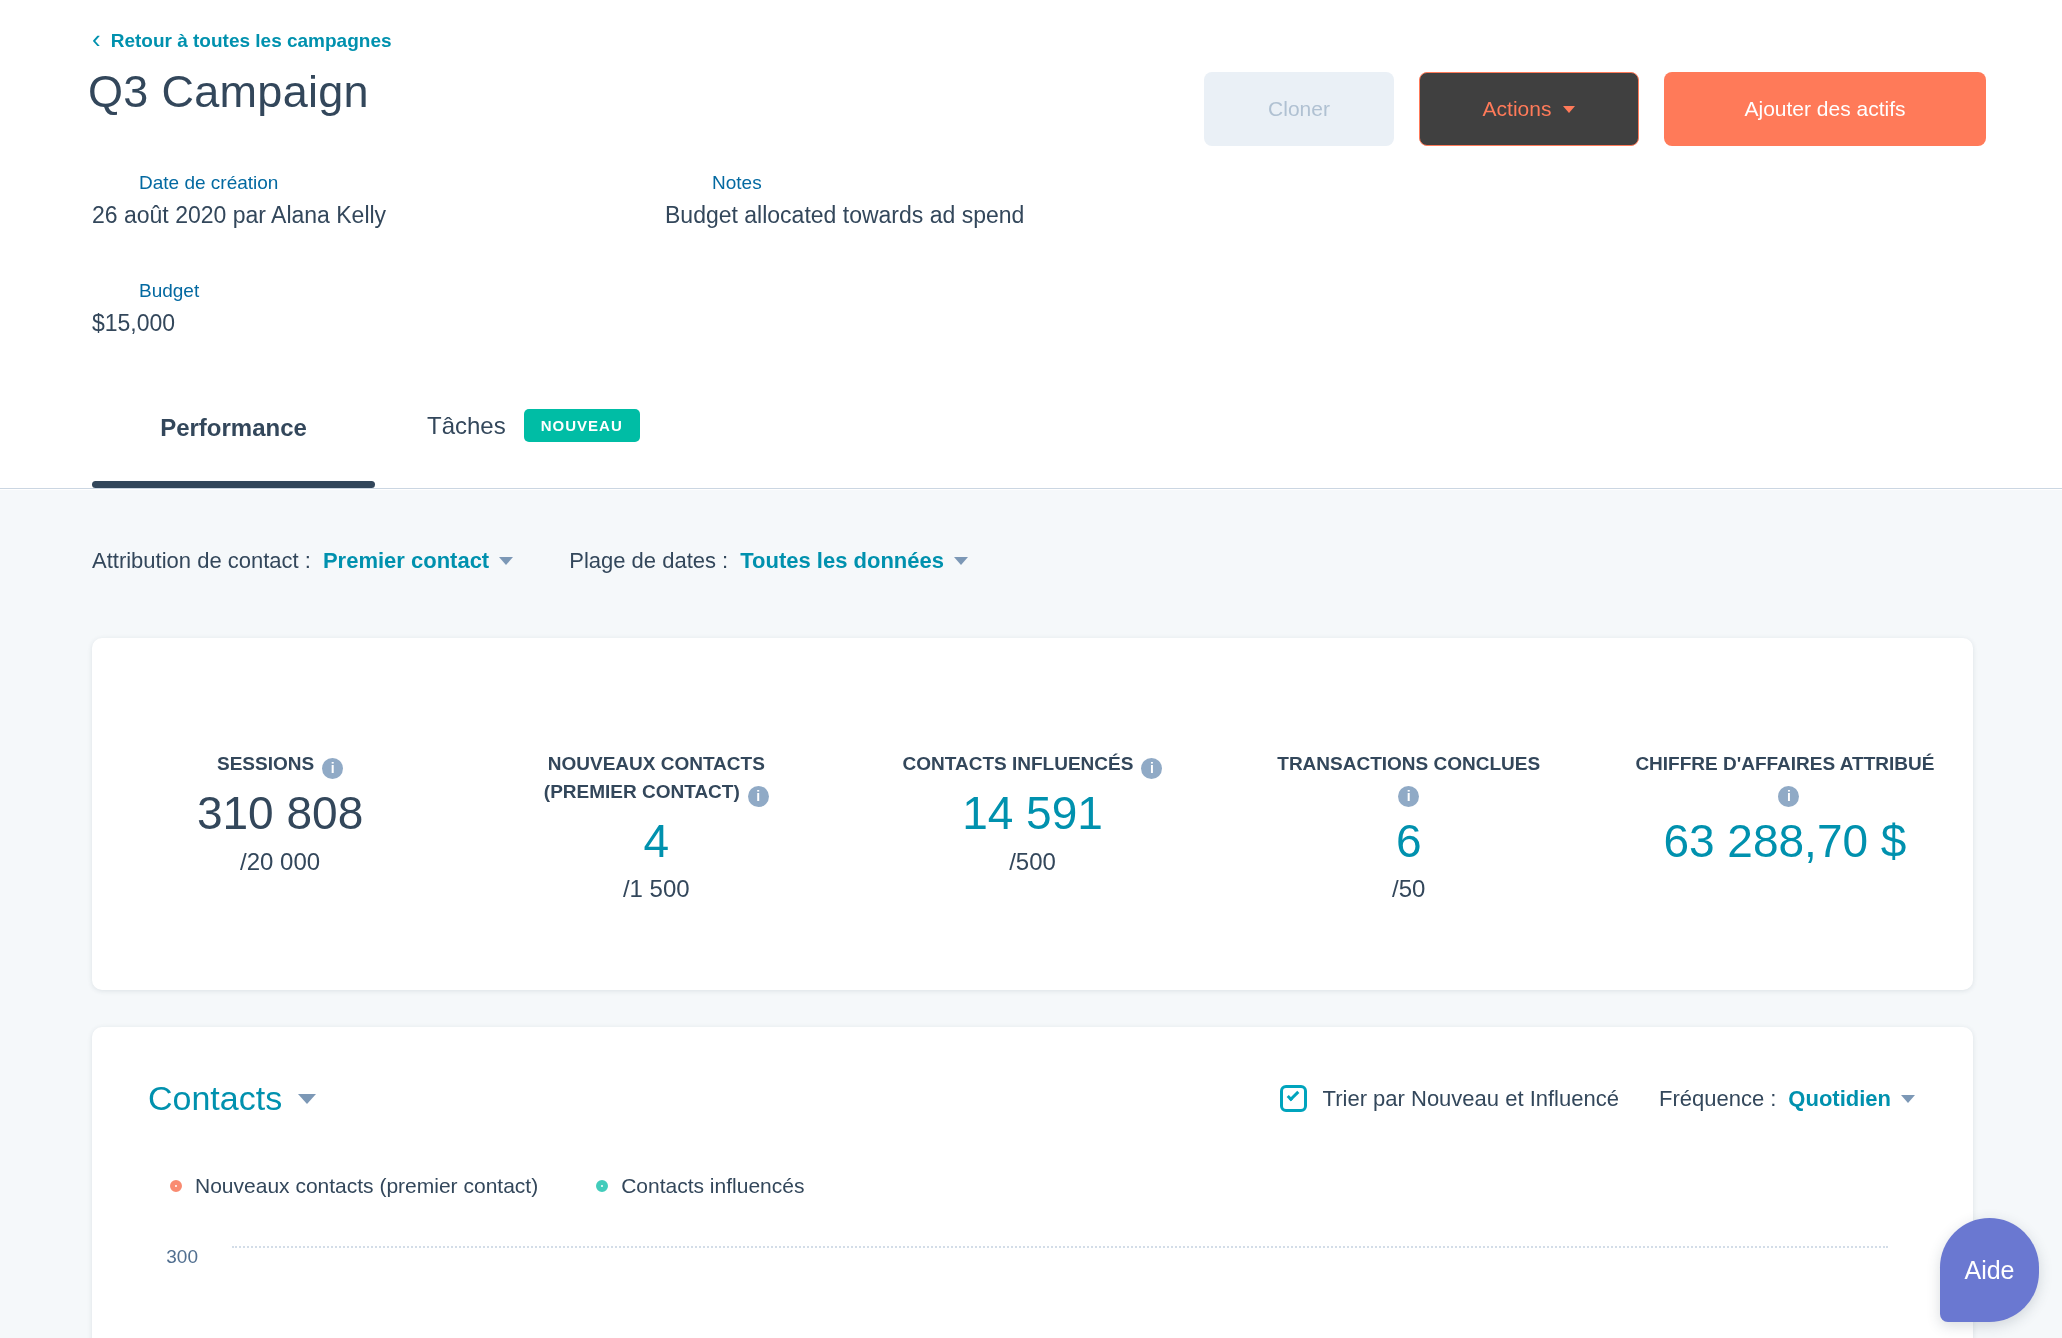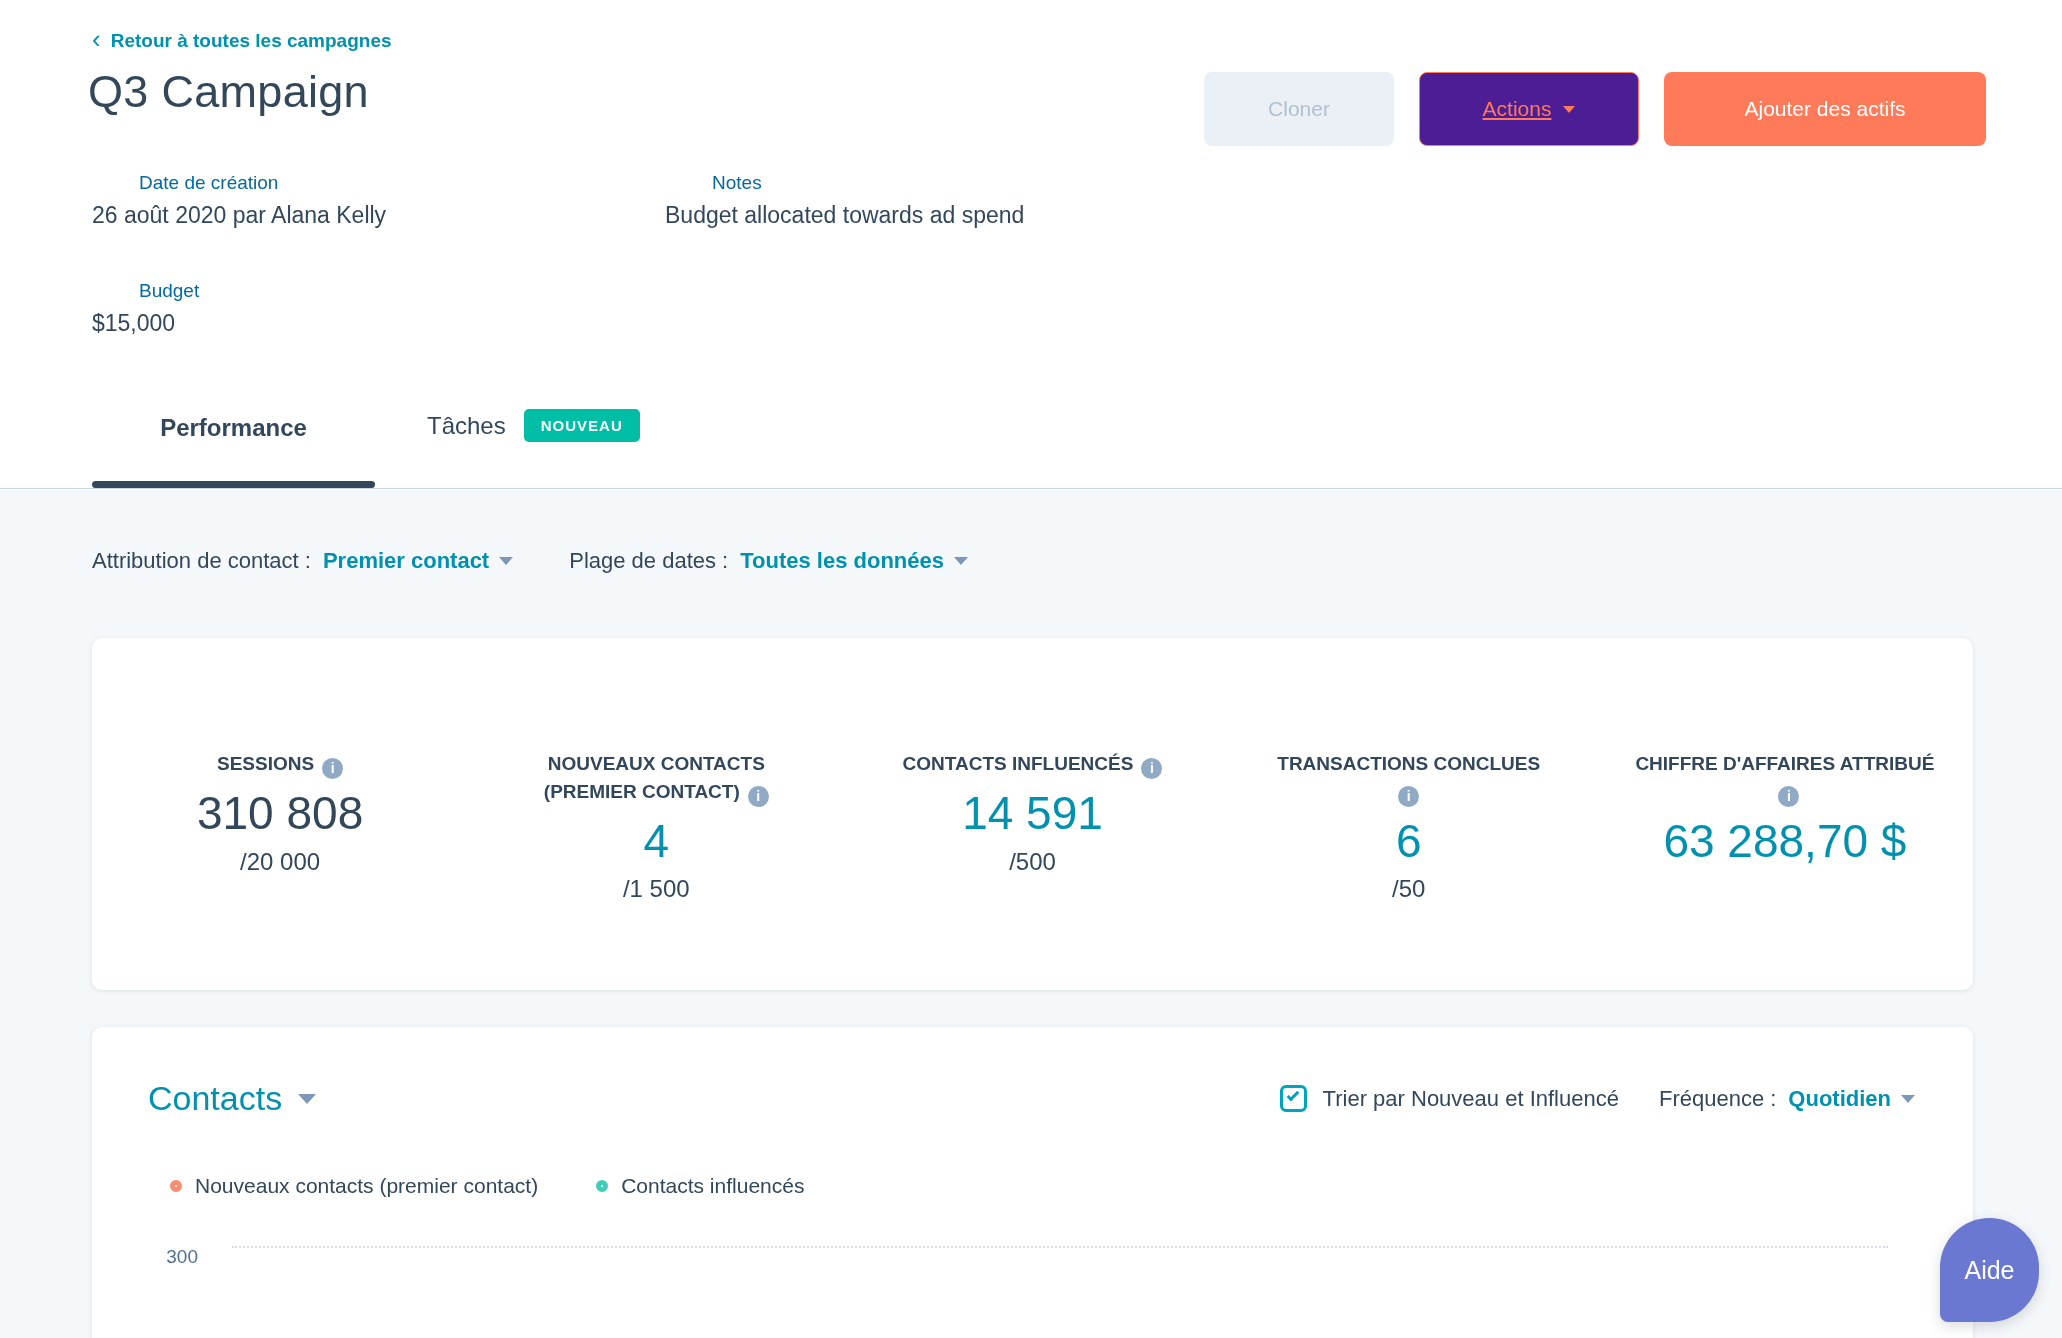--- a/index.html
+++ b/index.html
@@ -31,22 +31,22 @@
     position: absolute; right: 76px; top: 72px;
     display: flex; gap: 25px; align-items: center;
   }
   .btn {
     height: 74px; border-radius: 8px; font-size: 21px; font-weight: 500;
     display: flex; align-items: center; justify-content: center;
     font-family: inherit; cursor: pointer; border: none;
   }
   .btn-clone { width: 190px; background: #eaf0f6; color: #b0c1d2; cursor: default; }
   .btn-actions {
-    width: 220px; background: #4c1d95; color: #ff7a59;
-    border: 1px solid #ff7a59; gap: 12px; text-decoration: underline;
+    width: 220px; background: #404040; color: #ff7a59;
+    border: 1px solid #ff7a59; gap: 12px;
   }
   .btn-add { width: 322px; background: #ff7a59; color: #ffffff; }
   .caret {
     width: 0; height: 0; display: inline-block;
     border-left: 7px solid transparent; border-right: 7px solid transparent;
     border-top: 8px solid #7c98b6;
   }
   .caret.orange { border-top-color: #ff7a59; border-left-width: 6px; border-right-width: 6px; border-top-width: 7px; }
 
   .meta-label { font-size: 19px; color: #0369a1; margin-left: 47px; }

